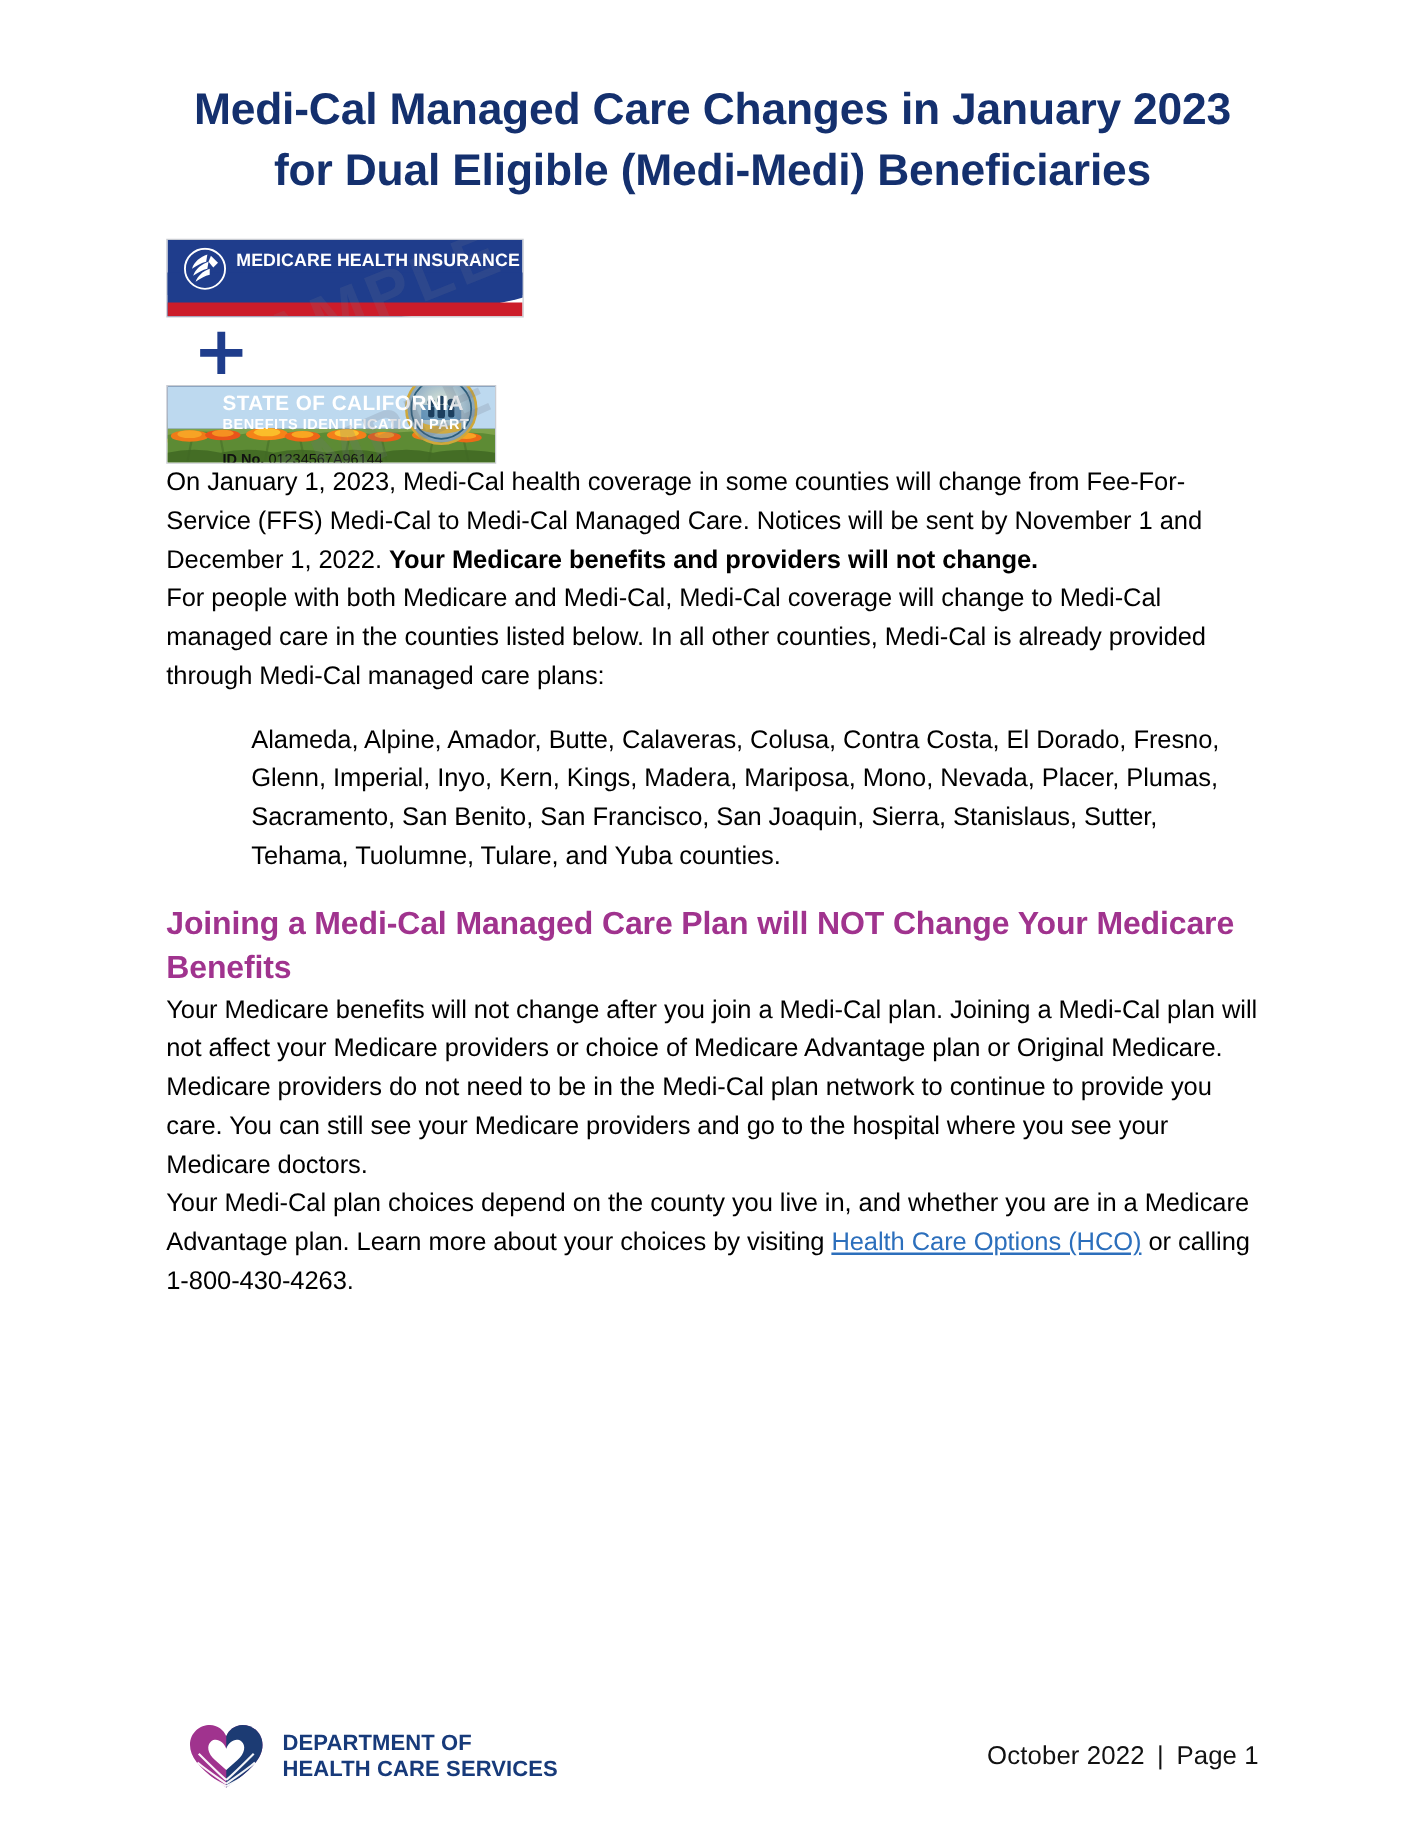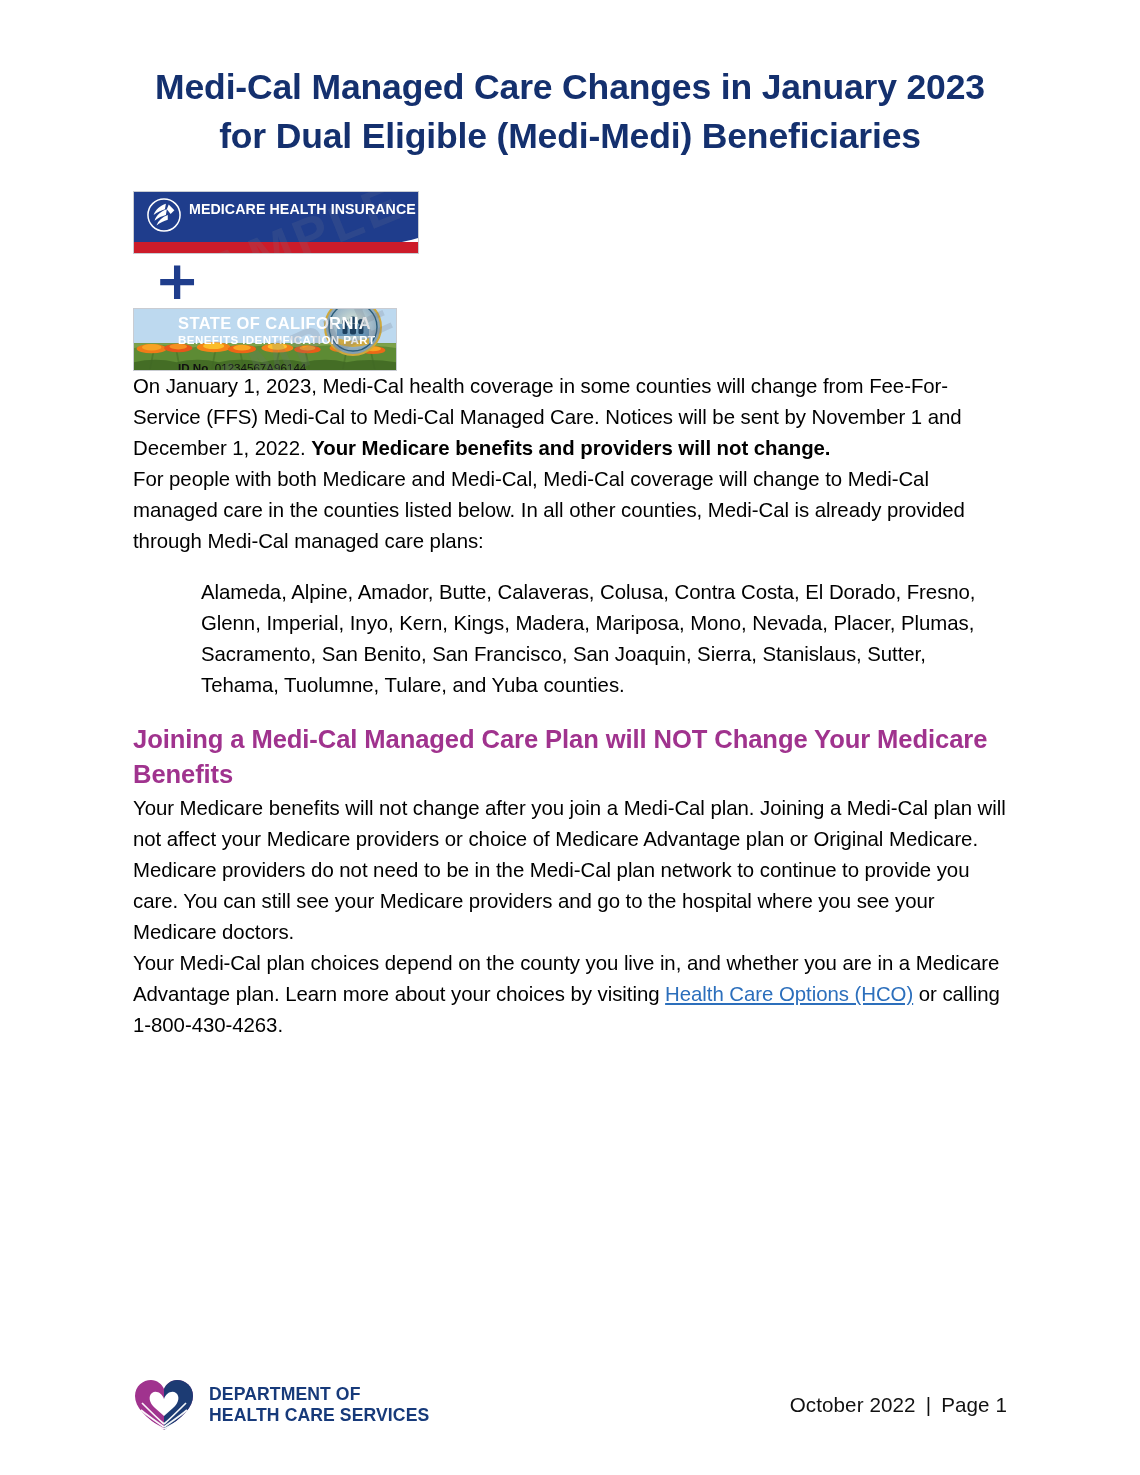--- a/index.html
+++ b/index.html
@@ -247,21 +247,21 @@
   .section-body { margin-top: 6px; }
 
   a.doclink {
     color: #2C6FBC;
     text-decoration: underline;
   }
 
   
   .footer {
     position: absolute;
-    left: 133px;
+    left: 150px;
     right: 133px;
     bottom: 42px;
     display: flex;
     align-items: center;
     justify-content: space-between;
   }
   .brand {
     display: flex;
     align-items: center;
     gap: 14px;

